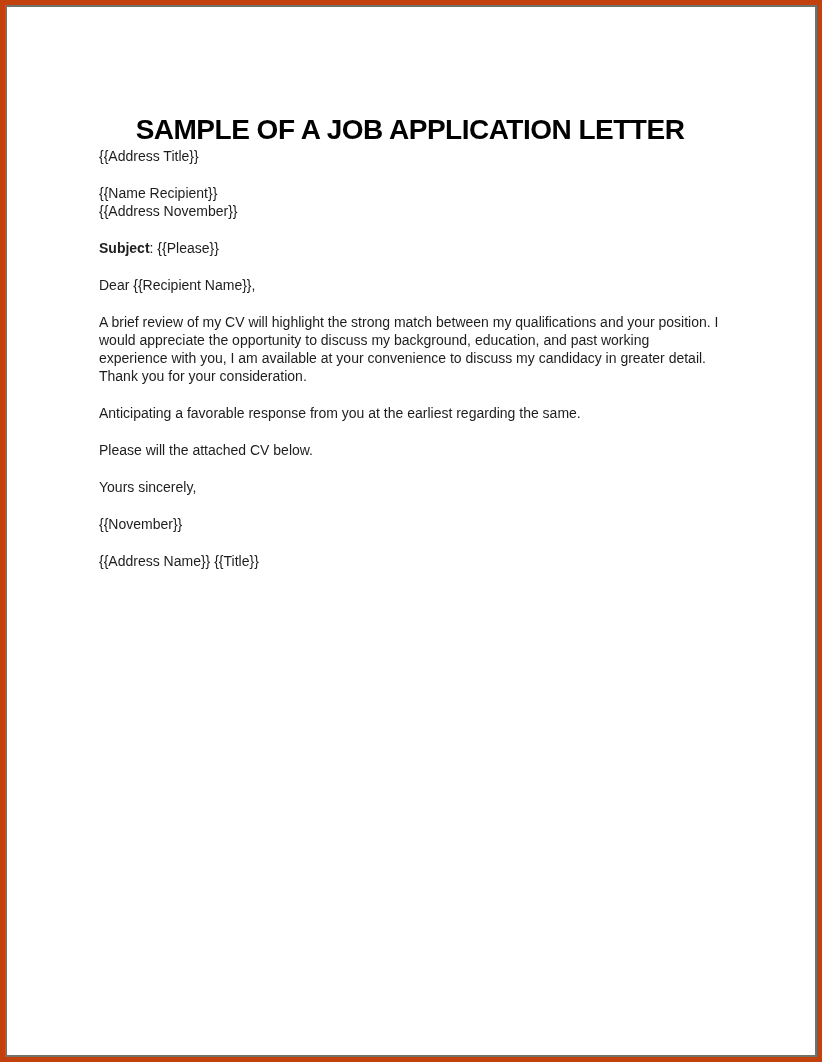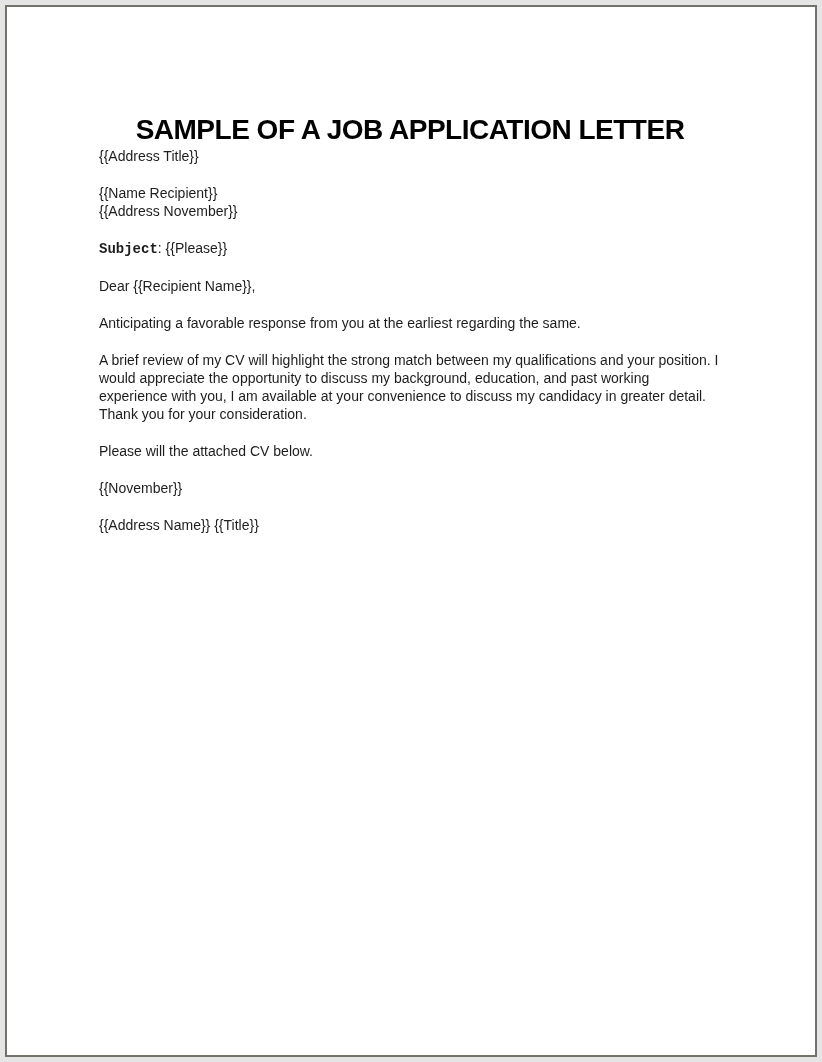--- a/index.html
+++ b/index.html
@@ -7,21 +7,21 @@
     width: 822px;
     height: 1062px;
     background: #fffef2;
     font-family: "Liberation Sans", "DejaVu Sans", sans-serif;
     -webkit-font-smoothing: antialiased;
   }
   .page {
     position: relative;
     width: 822px;
     height: 1062px;
-    background: #e5e5e5;
+    background: #c2410c;
     overflow: hidden;
   }
   .frame {
     position: absolute;
     top: 5px; left: 5px; right: 5px; bottom: 5px;
     border: 2px solid #72726a;
     background: #ffffff;
     box-sizing: border-box;
   }
   .content {
@@ -40,47 +40,48 @@
     line-height: 34px;
     font-weight: 700;
     letter-spacing: -0.5px;
   }
   .content p { margin: 0 0 19px 0; }
   .sender      { margin-top: 28px; }
   .subject     { margin-top: 17px; }
   .salutation  { margin-top: 18px; }
   .para-first  { margin-top: 38px; }
   .closing     { margin-top: 37px; }
-  .bold { font-weight: 700; font-family: Liberation Mono, monospace; }
+  .bold { font-weight: 700; }
 </style>
 </head>
 <body>
 
 <div class="page">
   <div class="frame">
     <div class="content">
 
       <h1 class="title">SAMPLE OF A JOB APPLICATION LETTER</h1>
 
       <p class="sender">{{Address Title}}</p>
 
 
       <p><span>{{Name Recipient}}</span><br><span>{{Address November}}</span></p>
 
       <p class="subject"><span class="bold">Subject</span><span>: {{Please}}</span></p>
 
       <p class="salutation">Dear {{Recipient Name}},</p>
 
 
+      <p>A brief review of my CV will highlight the strong match between my qualifications and your position. I would appreciate the opportunity to discuss my background, education, and past working experience with you, I am available at your convenience to discuss my candidacy in greater detail. Thank you for your consideration.</p>
+
       <p>Anticipating a favorable response from you at the earliest regarding the same.</p>
-
-      <p>A brief review of my CV will highlight the strong match between my qualifications and your position. I would appreciate the opportunity to discuss my background, education, and past working experience with you, I am available at your convenience to discuss my candidacy in greater detail. Thank you for your consideration.</p>
 
       <p>Please will the attached CV below.</p>
 
+      <p class="closing">Yours sincerely,</p>
 
       <p>{{November}}</p>
 
       <p>{{Address Name}} {{Title}}</p>
 
     </div>
   </div>
 </div>
 
 </body></html>

